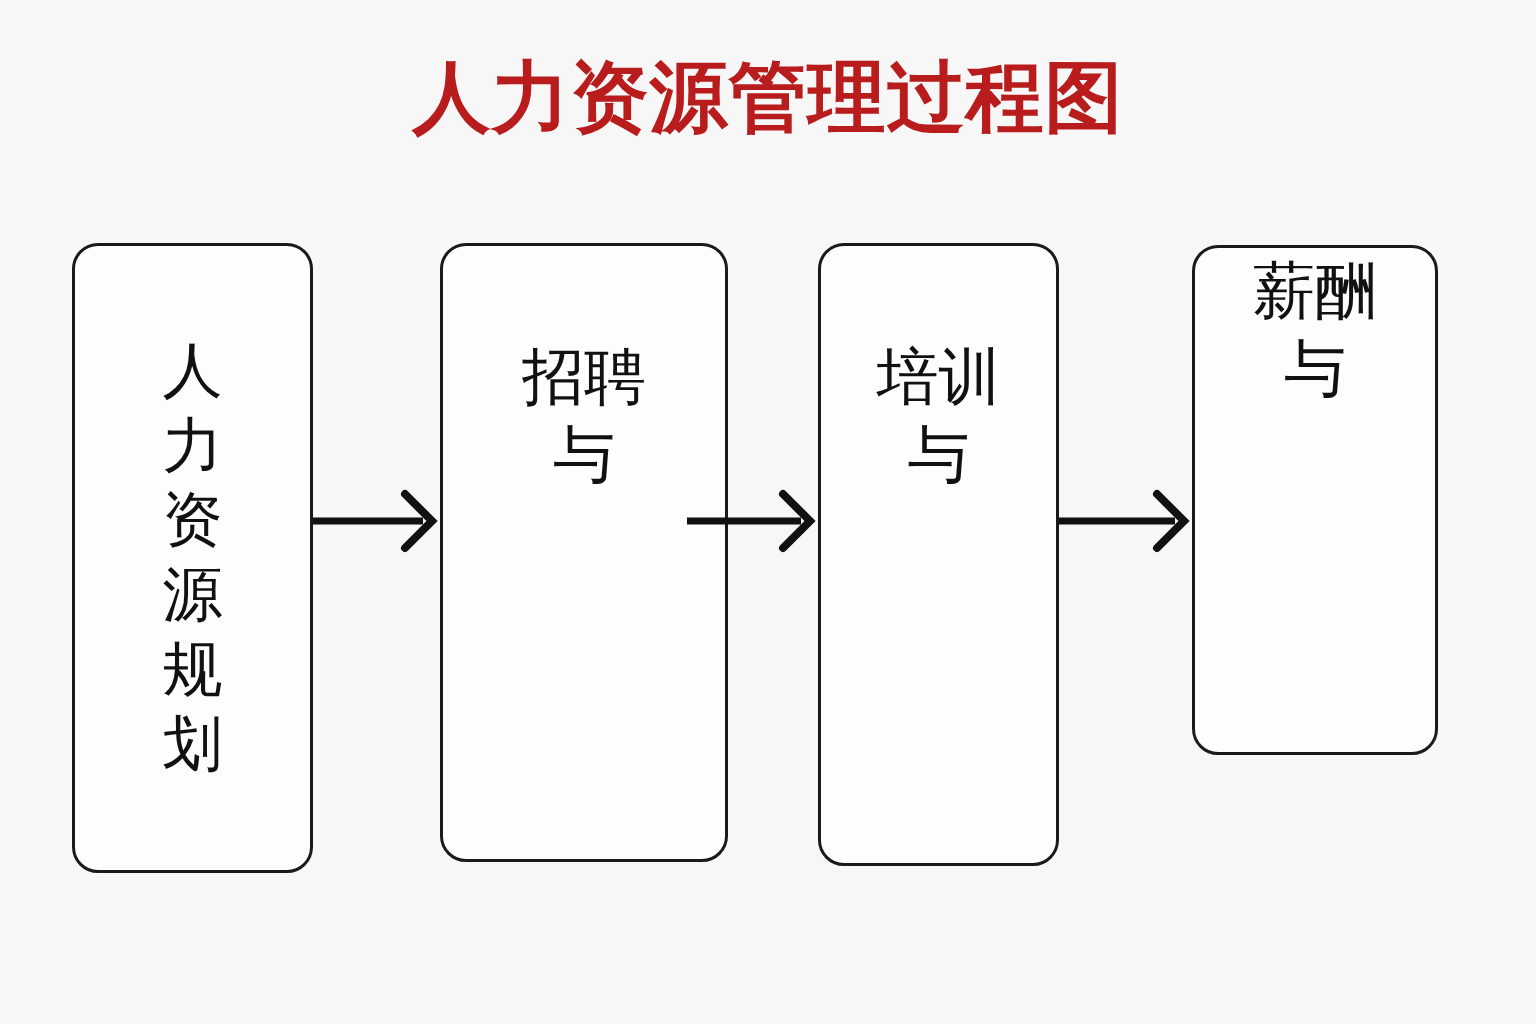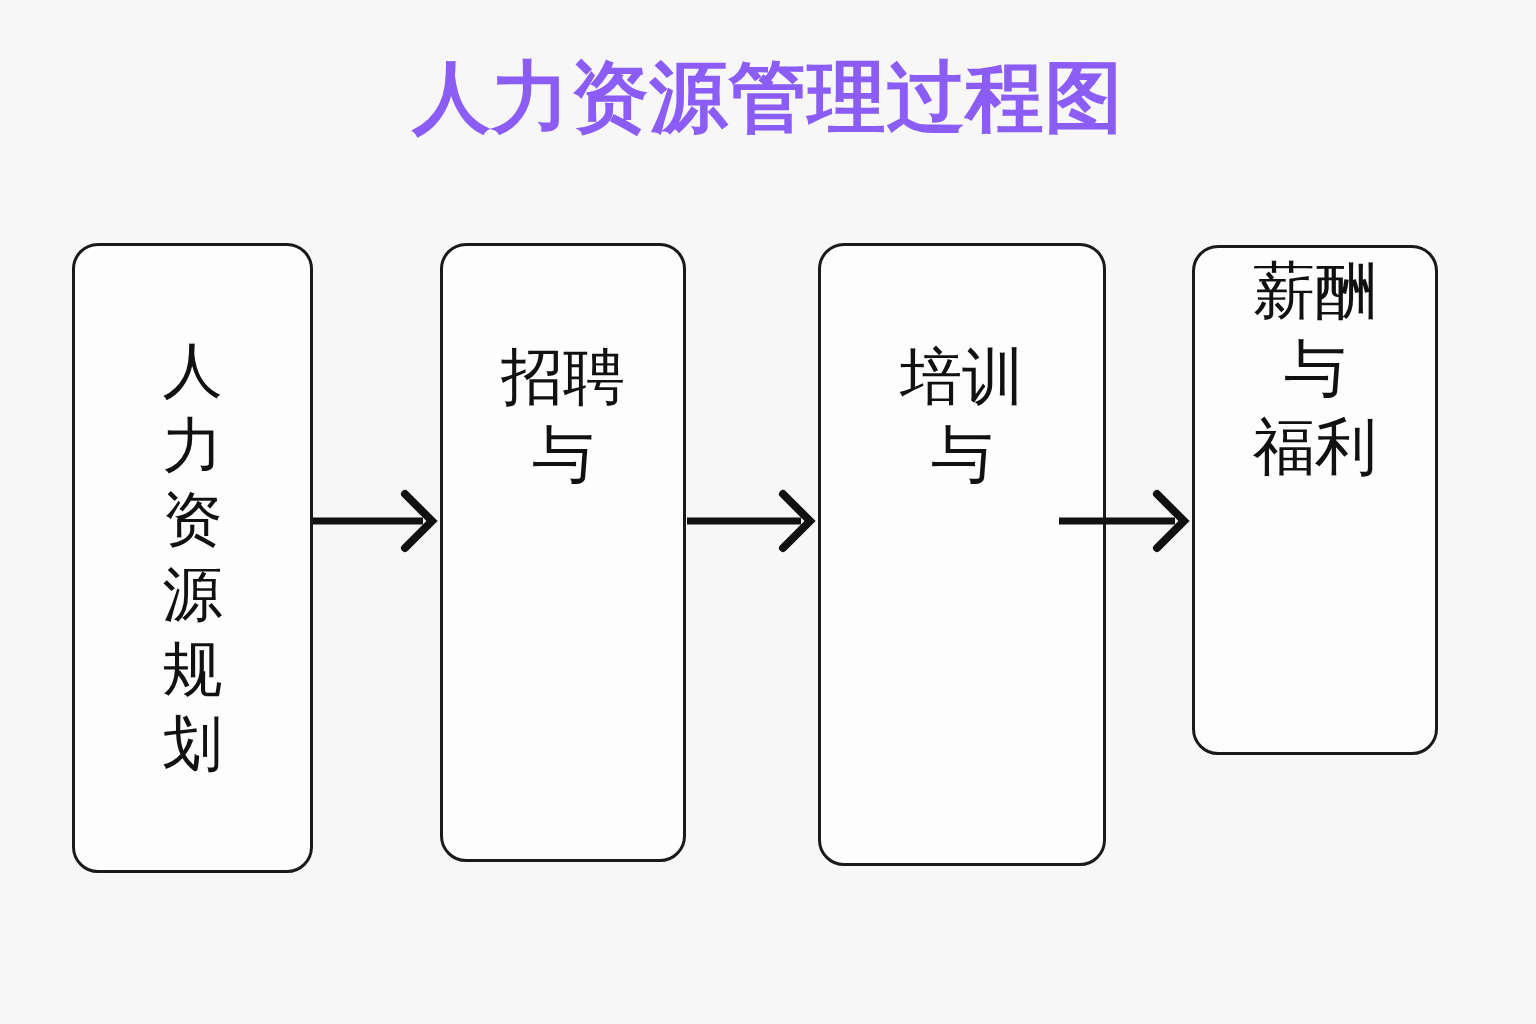--- a/index.html
+++ b/index.html
@@ -21,21 +21,21 @@
   }
   
   .diagram-title {
     position: absolute;
     left: 0;
     top: 58px;
     width: 1536px;
     text-align: center;
     font-size: 78px;
     font-weight: bold;
-    color: #8b5cf6;
+    color: #b91c1c;
     letter-spacing: 1px;
     line-height: 1.0;
     white-space: nowrap;
   }
   
   .node-box {
     position: absolute;
     box-sizing: border-box;
     background: #fdfdfd;
     border: 3px solid #1a1a1a;
@@ -51,22 +51,22 @@
     text-align: center;
     letter-spacing: 0px;
     width: 100%;
   }
   .node-label .ln {
     display: block;
     white-space: nowrap;
   }
   
   #box-1 { left: 72px;   top: 243px; width: 241px; height: 630px; align-items: center; }
-  #box-2 { left: 440px;  top: 243px; width: 246px; height: 619px; align-items: flex-start; }
-  #box-3 { left: 818px;  top: 243px; width: 288px; height: 623px; align-items: flex-start; }
+  #box-2 { left: 440px;  top: 243px; width: 288px; height: 619px; align-items: flex-start; }
+  #box-3 { left: 818px;  top: 243px; width: 241px; height: 623px; align-items: flex-start; }
   #box-4 { left: 1192px; top: 245px; width: 246px; height: 510px; }
 
   #box-2 .node-label { padding-top: 92px; }
   #box-3 .node-label { padding-top: 92px; }
   #box-1 .node-label { line-height: 1.245; font-size: 60px; }
   #box-4 .node-label { padding-top: 4px; }
 
   
   .arrow {
     position: absolute;
@@ -127,17 +127,16 @@
     <svg width="134" height="70" viewBox="0 0 134 70" xmlns="http://www.w3.org/2000/svg">
       <line x1="0" y1="35" x2="116" y2="35" stroke="#111111" stroke-width="7" stroke-linecap="butt"></line>
       <polyline points="98,8 125,35 98,62" fill="none" stroke="#111111" stroke-width="8" stroke-linecap="round" stroke-linejoin="miter"></polyline>
     </svg>
   </div>
 
   <div class="node-box" id="box-4">
     <div class="node-label">
       <span class="ln">薪酬</span>
       <span class="ln">与</span>
-      <span class="ln">福利</span>
     </div>
   </div>
 
 </div>
 
 </body></html>

